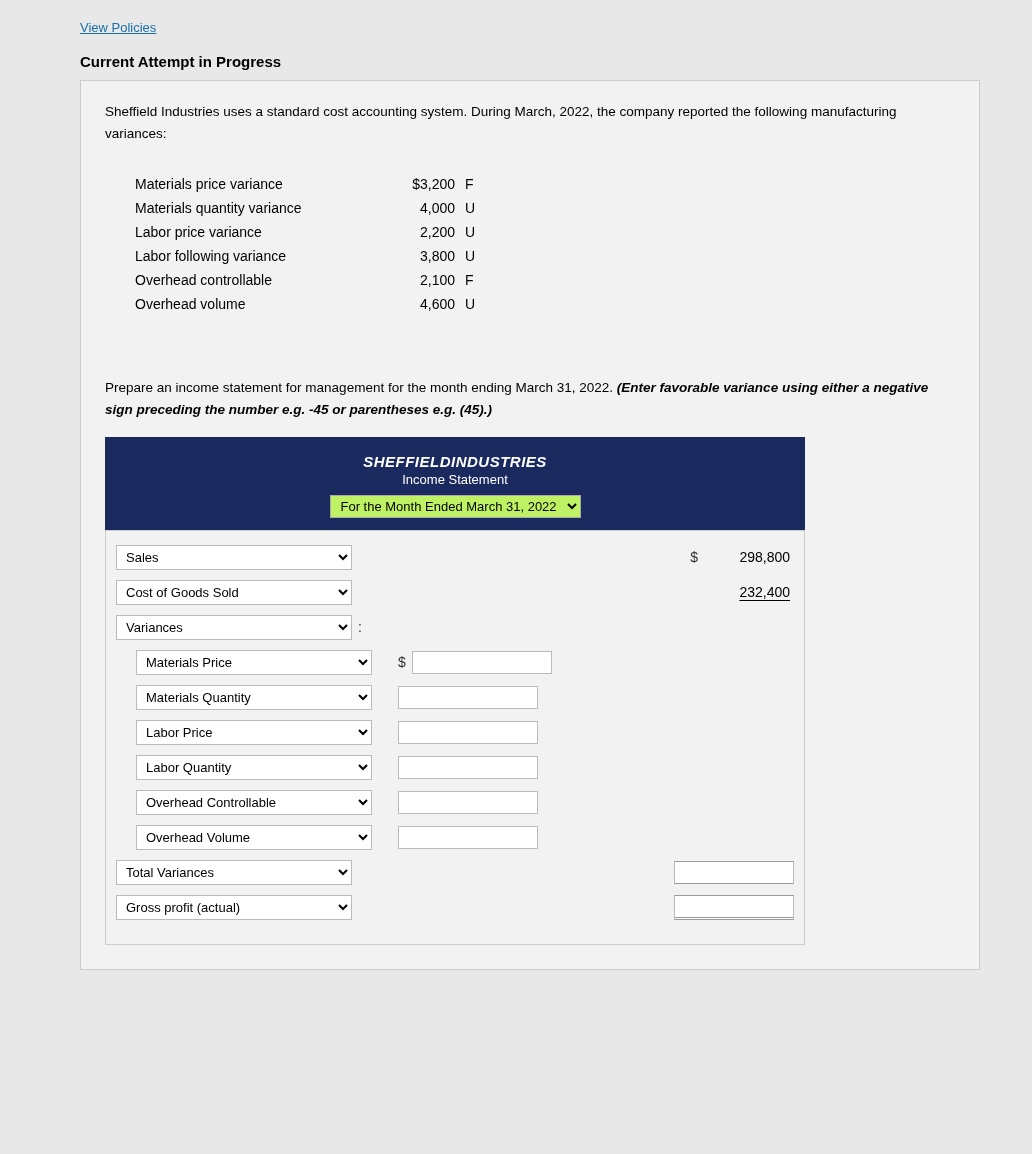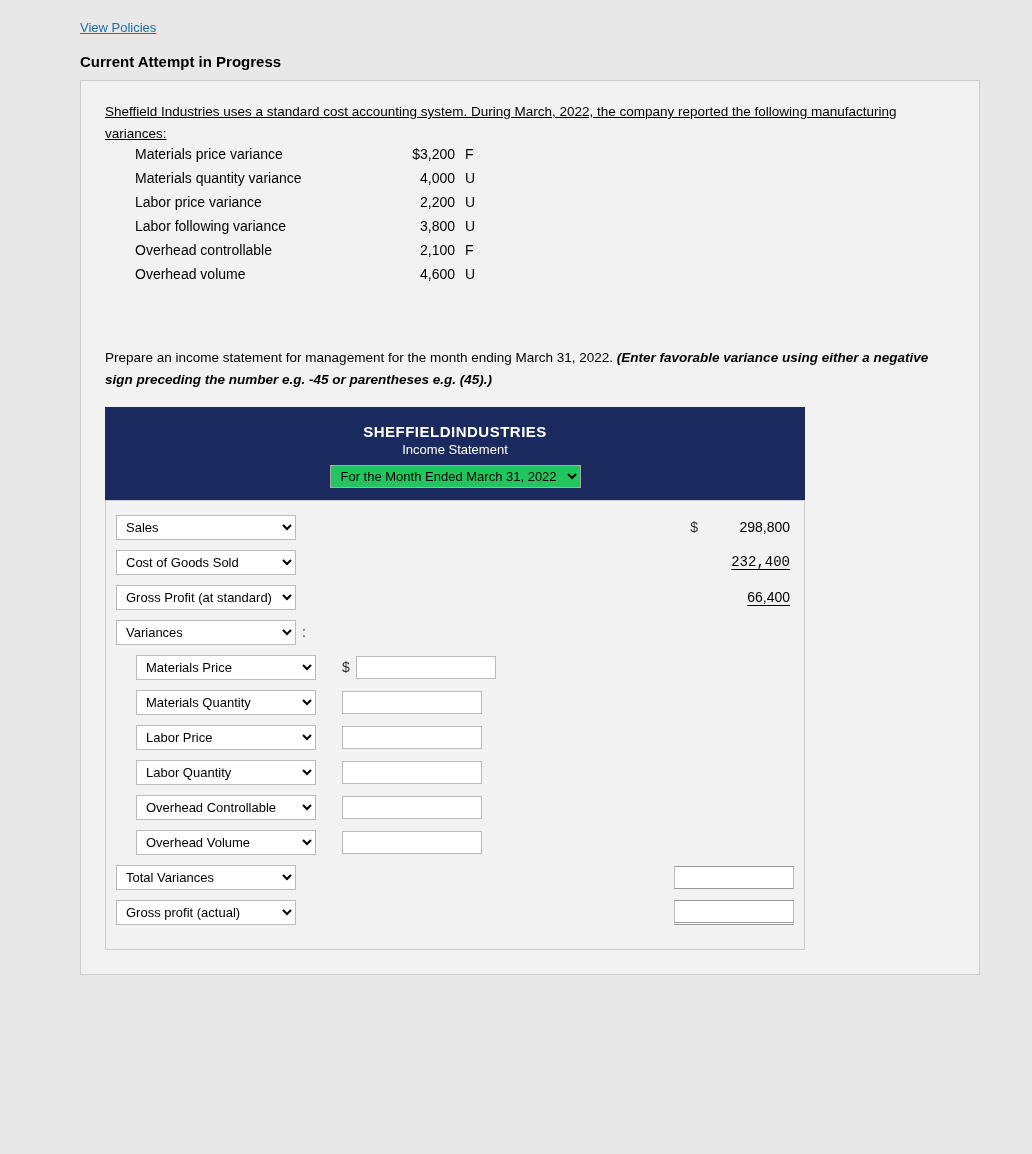--- a/index.html
+++ b/index.html
@@ -28,22 +28,21 @@
     }
     .content-box {
       background: #f2f2f2;
       border: 1px solid #ccc;
       padding: 20px 24px 24px 24px;
       max-width: 900px;
     }
     .description {
       font-size: 13.5px;
       line-height: 1.6;
-      margin-bottom: 2px;
-      text-decoration: underline;
+      margin-bottom: 32px;
     }
     .variance-table {
       margin: 0 0 22px 30px;
     }
     .variance-row {
       display: flex;
       align-items: flex-start;
       margin-bottom: 8px;
       font-size: 14px;
     }
@@ -73,48 +72,49 @@
       padding: 16px 20px 12px 20px;
       margin-bottom: 0;
       max-width: 700px;
     }
     .income-stmt-title {
       color: #fff;
       text-align: center;
       font-weight: bold;
       font-size: 15px;
       letter-spacing: 0.5px;
+      font-style: italic;
     }
     .income-stmt-subtitle {
       color: #fff;
       text-align: center;
       font-size: 13px;
       margin-top: 2px;
     }
     .period-dropdown-row {
       display: flex;
       justify-content: center;
       margin-top: 8px;
     }
     .period-select {
-      background: #22c55e;
+      background: #bef264;
       border: 1px solid #aaa;
       font-size: 13px;
       padding: 2px 6px;
       cursor: pointer;
       appearance: auto;
     }
     .stmt-body {
       background: #f2f2f2;
       padding: 14px 10px;
       max-width: 700px;
       border: 1px solid #ccc;
     }
     .stmt-label-select {
-      width: 180px;
+      width: 236px;
       font-size: 13px;
       border: 1px solid #bbb;
       padding: 3px 5px;
       background: #fff;
       cursor: pointer;
       appearance: auto;
     }
     .stmt-colon {
       font-size: 14px;
       color: #333;
@@ -243,34 +243,24 @@
         </div>
       </div>
 
       <div class="row-with-right">
         <div class="left-part">
           <select class="stmt-label-select">
             <option>Cost of Goods Sold</option>
           </select>
         </div>
         <div class="right-part">
-          <span class="stmt-right-value" style="text-decoration: underline; text-underline-offset: 3px; font-family: Liberation Mono, monospace;">232,400</span>
-        </div>
-      </div>
-
-      <div class="row-with-right">
-        <div class="left-part">
-          <select class="stmt-label-select">
-            <option>Gross Profit (at standard)</option>
-          </select>
-        </div>
-        <div class="right-part">
-          <span class="stmt-right-value" style="text-decoration: underline; text-underline-offset: 3px;">66,400</span>
-        </div>
-      </div>
+          <span class="stmt-right-value" style="text-decoration: underline; text-underline-offset: 3px;">232,400</span>
+        </div>
+      </div>
+
 
       <div style="margin-bottom:8px;"></div>
 
       <div class="row-with-right">
         <div class="left-part">
           <select class="stmt-label-select">
             <option>Variances</option>
           </select>
           <span class="stmt-colon">:</span>
         </div>

